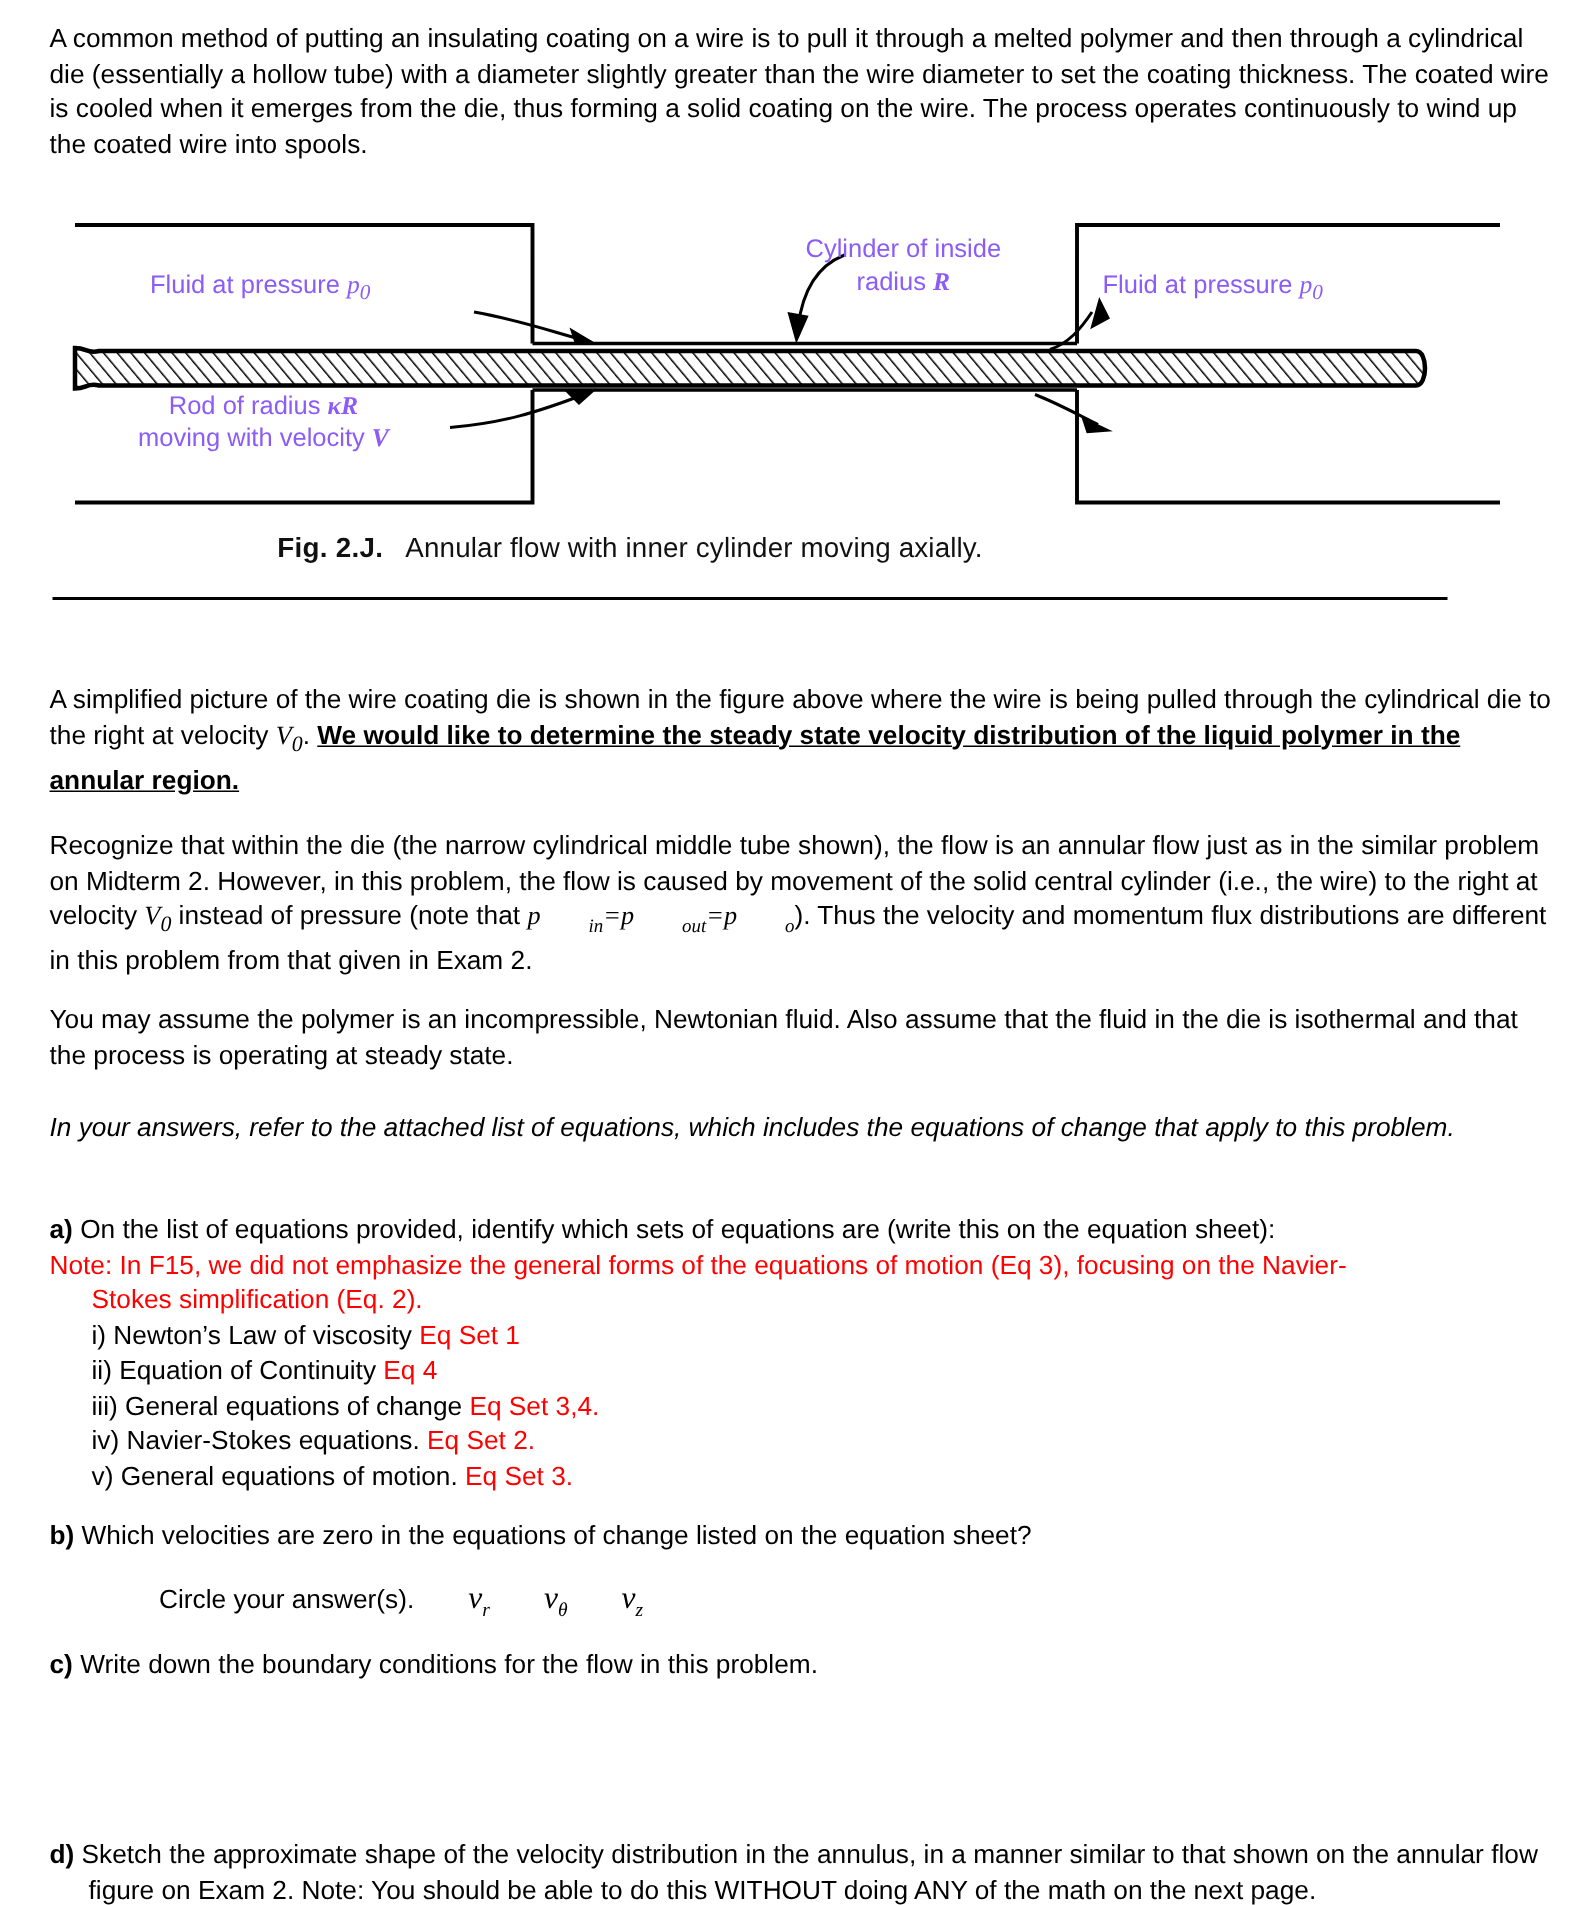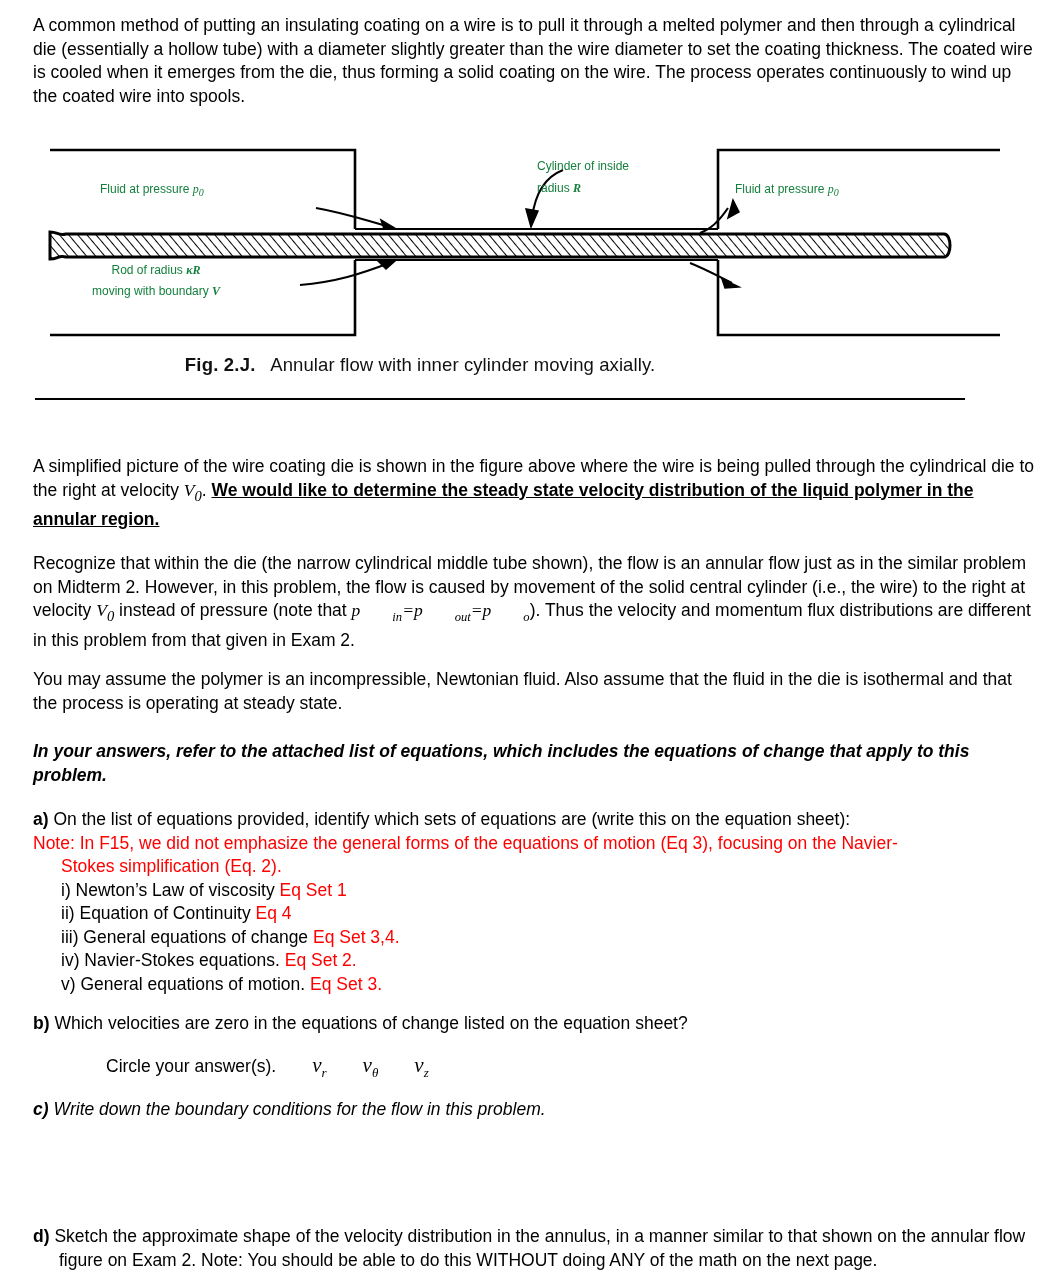--- a/index.html
+++ b/index.html
@@ -29,21 +29,21 @@
     line-height: 23.5px;
     color: #000;
     margin: 0;
   }
   .mi { font-family: "Liberation Serif", serif; font-style: italic; }
   .mi-b { font-family: "Liberation Serif", serif; font-style: italic; font-weight: bold; }
   sub.mi { font-style: italic; font-size: 0.72em; margin-left: 32px; }
   .bold { font-weight: bold; }
   .red { color: #ff0000; }
   .underbold { font-weight: bold; text-decoration: underline; }
-  .bolditalic { font-weight: bold; font-style: italic; }
+  .bolditalic { font-weight: normal; font-style: italic; }
 
   
   #intro-paragraph {
     position: absolute;
     left: 33px;
     top: 14px;
     width: 1000px;
   }
 
   
@@ -57,24 +57,24 @@
   #figure-diagram {
     position: absolute;
     left: 0;
     top: 0;
     width: 1046px;
     height: 215px;
   }
   .fig-label {
     position: absolute;
     font-family: "Liberation Sans", sans-serif;
-    font-size: 12px;
+    font-size: 17px;
     line-height: 21px;
     white-space: nowrap;
-    color: #15803d;
+    color: #8b5cf6;
   }
   #label-fluid-left   { left: 100px; top: 47px; }
   #label-rod          { left: 92px;  top: 128px; text-align: center; }
   #label-cylinder     { left: 537px; top: 23px; text-align: center; line-height: 22px;}
   #label-fluid-right  { left: 735px; top: 47px; }
 
   #figure-caption {
     position: absolute;
     left: 0;
     top: 222px;
@@ -135,21 +135,21 @@
     font-style: italic;
     font-size: 21px;
   }
   .vsym sub {
     font-size: 0.62em;
     font-style: italic;
   }
   .vgap { display: inline-block; width: 36px; }
 
   
-  #question-c { position: absolute; left: 33px; top: 1098px; width: 1005px; font-style: italic; }
+  #question-c { position: absolute; left: 33px; top: 1098px; width: 1005px; }
 
   
   #question-d { position: absolute; left: 33px; top: 1190px; width: 1010px; }
   #question-d .d-body {
     display: block;
     padding-left: 26px;
     text-indent: -26px;
     margin-top: 35px;
   }
 </style>
@@ -207,28 +207,28 @@
       <span>Fluid at pressure</span>
       <span class="mi"><span>p</span><sub>0</sub></span>
     </div>
 
     <div class="fig-label" id="label-rod">
       <div>
         <span>Rod of radius</span>
         <span class="mi-b">κR</span>
       </div>
       <div>
-        <span>moving with boundary</span>
+        <span>moving with velocity</span>
         <span class="mi-b">V</span>
       </div>
     </div>
 
     <div class="fig-label" id="label-cylinder">
       <div>Cylinder of inside</div>
-      <div style="text-align:left;">
+      <div style="text-align:center;">
         <span>radius</span>
         <span class="mi-b">R</span>
       </div>
     </div>
 
     <div class="fig-label" id="label-fluid-right">
       <span>Fluid at pressure</span>
       <span class="mi"><span>p</span><sub>0</sub></span>
     </div>
 

